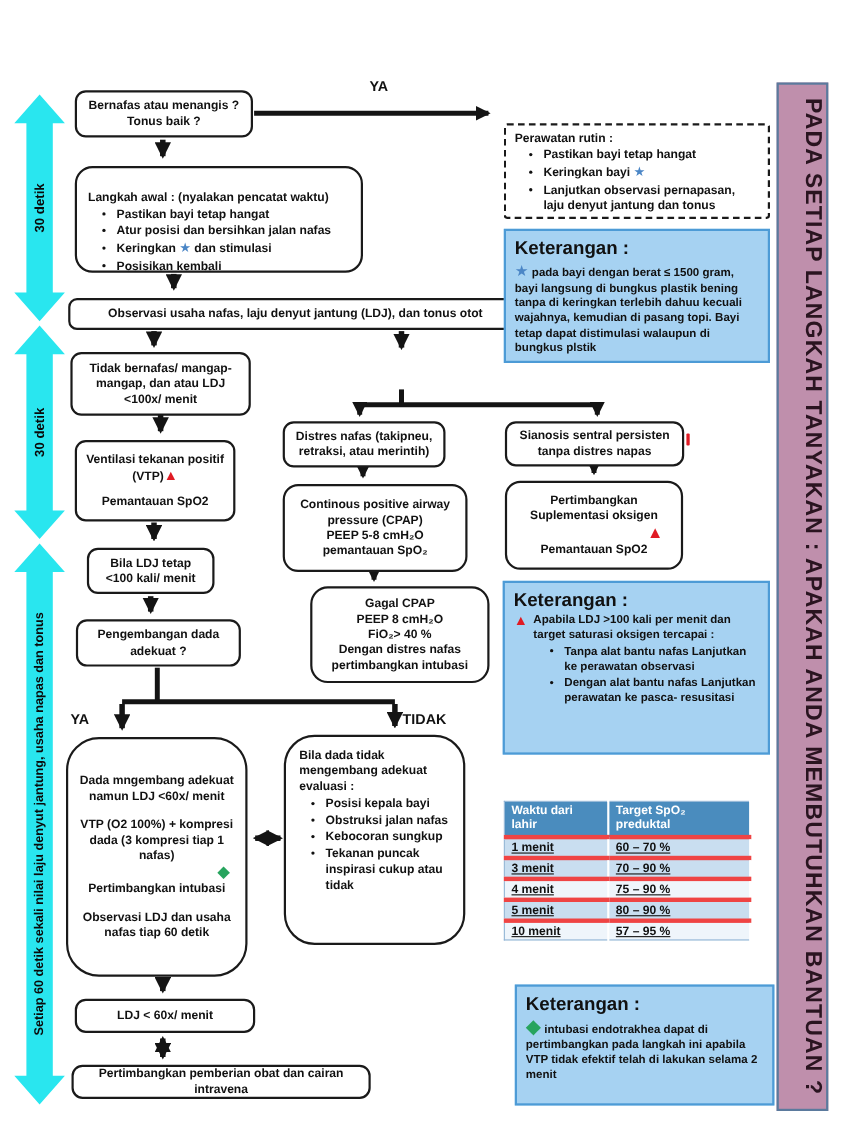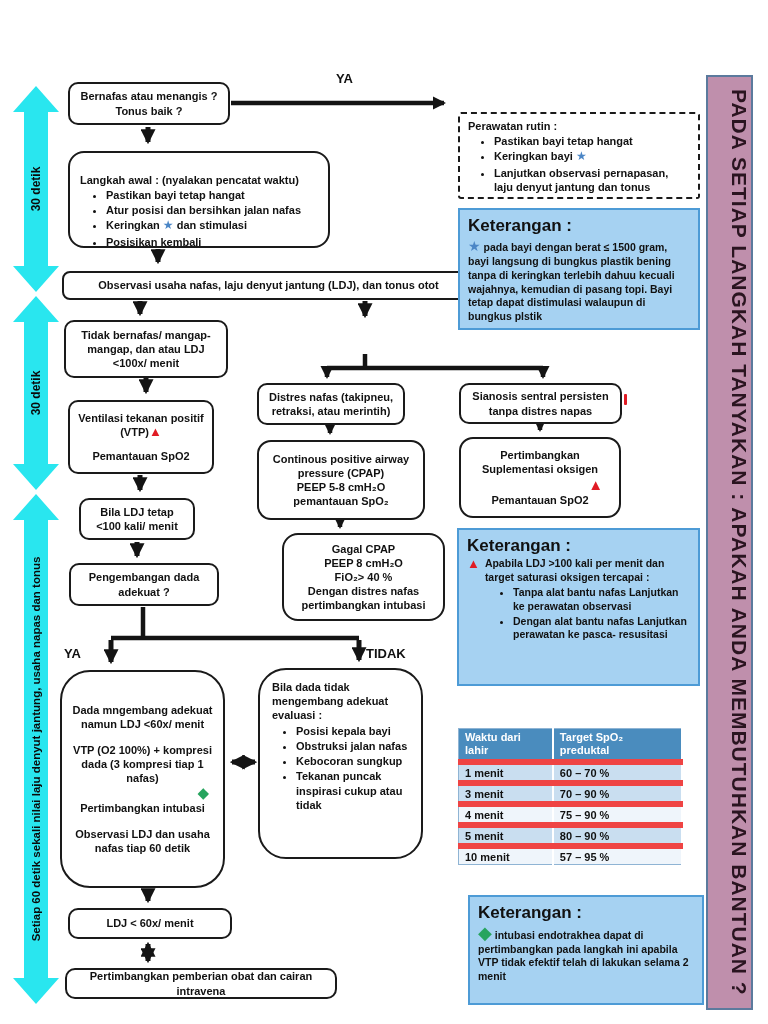--- a/index.html
+++ b/index.html
@@ -22,21 +22,21 @@
   .star{color:#4B86C6;font-size:12px;}
   .tri{color:#E01B24;font-size:13px;line-height:1;}
   .dia{color:#27A45E;font-size:15px;line-height:1;}
   .banner{position:absolute;left:706px;top:75px;width:47px;height:935px;background:#BF8FAC;
           border:2px solid #5B7A9D;box-sizing:border-box;z-index:2;
           writing-mode:vertical-rl;text-align:center;font-size:21px;letter-spacing:1px;color:#2A1420;}
   table.spo2{position:absolute;left:458px;top:728px;width:225px;border-collapse:collapse;z-index:2;
              font-size:11px;border:1px solid #8FB4D4;}
   table.spo2 th{background:#4A8CBE;color:#fff;text-align:left;padding:2px 6px;line-height:1.2;
                 border-right:2px solid #fff;}
-  table.spo2 td{padding:1.5px 6px;border-top:6px solid #ef4444;border-right:2px solid #fff;}
+  table.spo2 td{padding:1.5px 6px;border-top:4px solid #ef4444;border-right:2px solid #fff;text-decoration:underline;}
   table.spo2 tr.odd td{background:#C9DEF0;}
   table.spo2 tr.even td{background:#EFF5FB;}
   .redtick{position:absolute;left:624px;top:394px;width:3px;height:11px;background:#E01B24;z-index:3;border-radius:1px;}
   .gap4{height:9px;} .gap6{height:6px;}
 </style>
 </head>
 <body>
 
 <div id="page">
 

